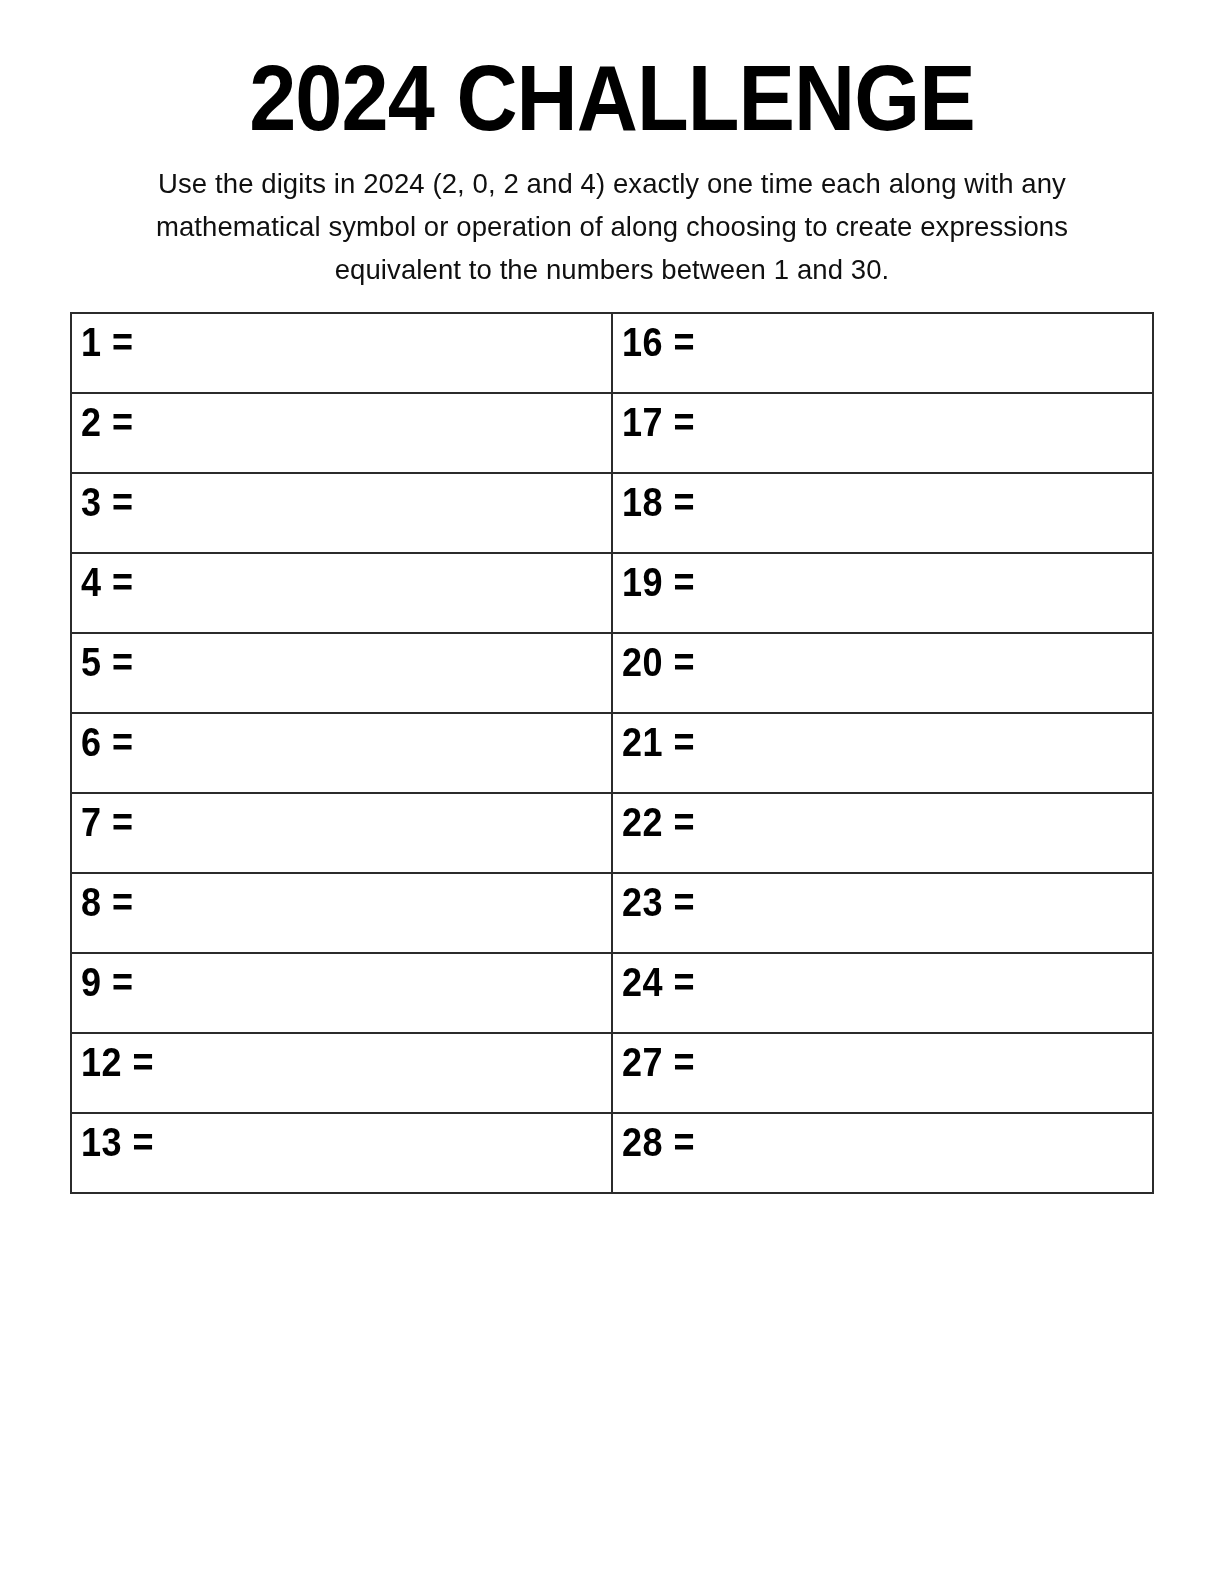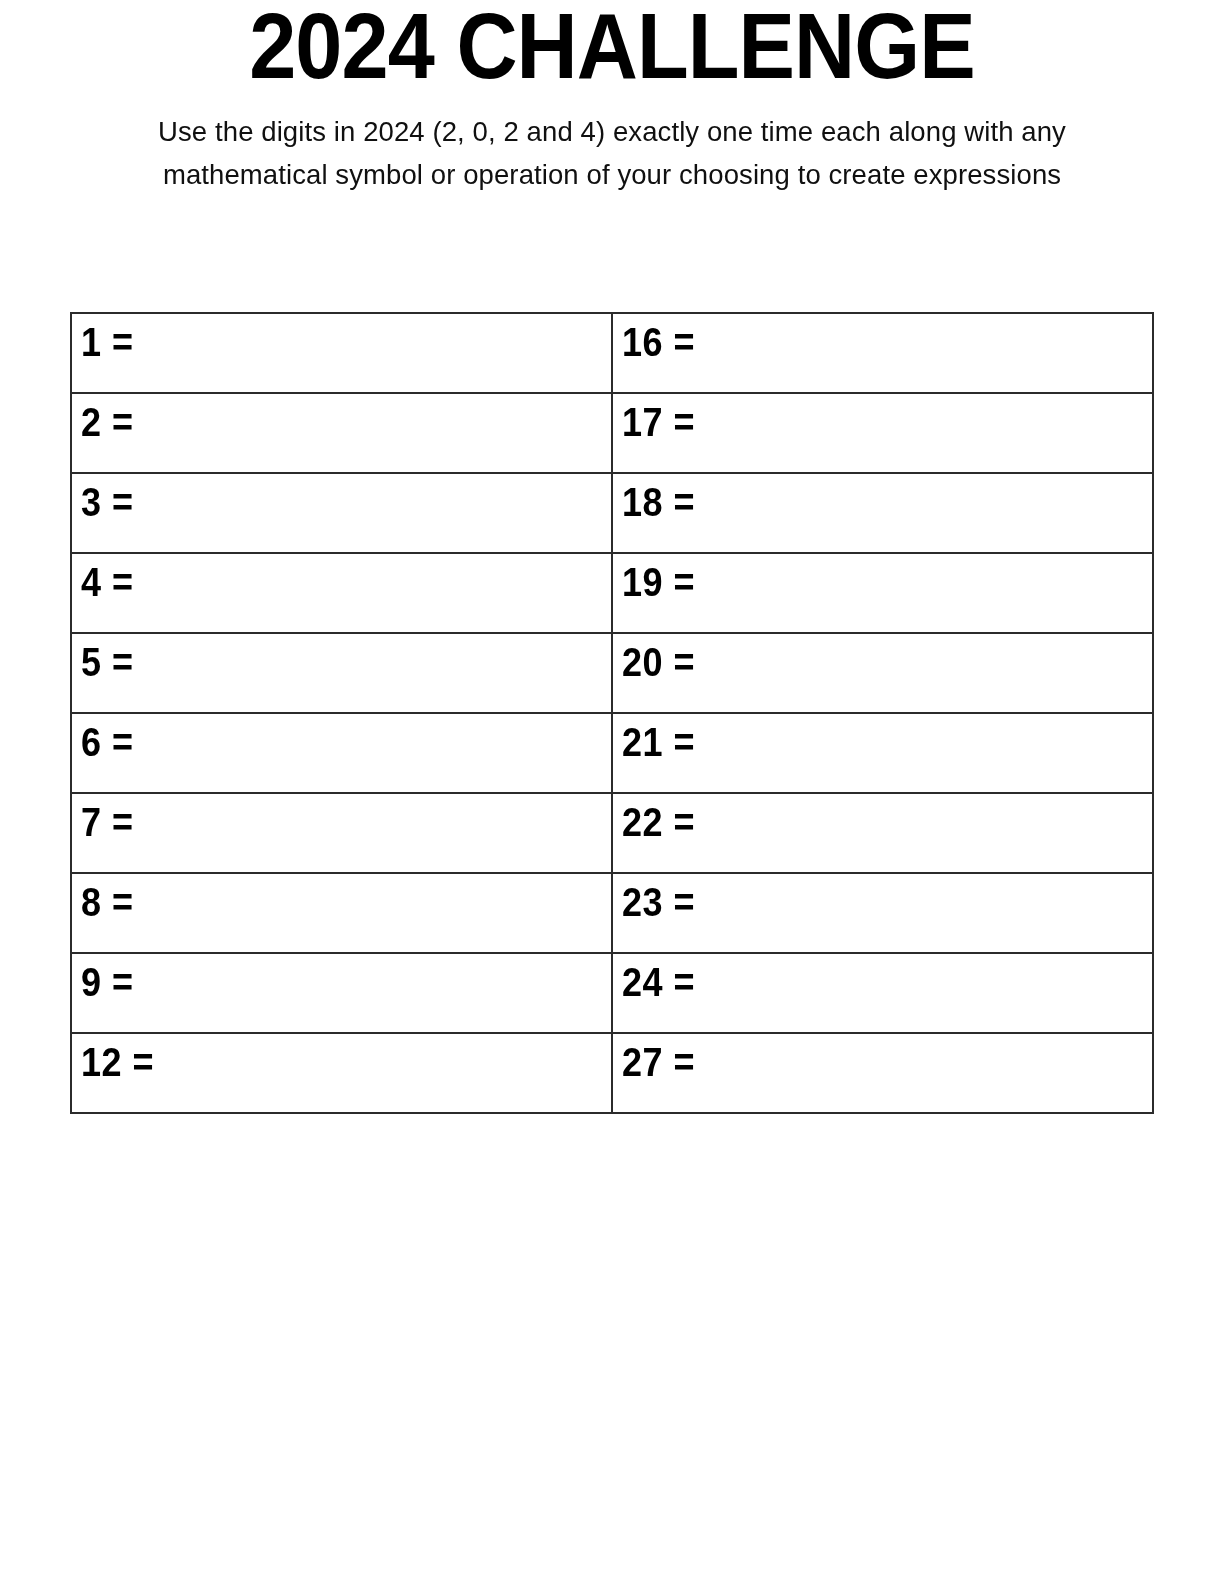--- a/index.html
+++ b/index.html
@@ -21,20 +21,21 @@
     height: 1584px;
     position: relative;
     background: #ffffff;
     box-sizing: border-box;
   }
 
   
   .header {
     width: 100%;
     text-align: center;
+    padding-top: 52px;
   }
 
   .worksheet-title {
     font-family: "Liberation Sans", sans-serif;
     font-size: 92px;
     font-weight: 700;
     letter-spacing: -1px;
     line-height: 1.0;
     margin: 0;
     padding: 0;
@@ -94,21 +95,22 @@
 </head>
 <body>
 
 <div class="page">
 
   <div class="header">
     <h1 class="worksheet-title">2024 CHALLENGE</h1>
 
     <div class="worksheet-subtitle">
       <div>Use the digits in 2024 (2, 0, 2 and 4) exactly one time each along with any</div>
-      <div>mathematical symbol or operation of your choosing to create expressions</div>
+      <div>mathematical symbol or operation of along choosing to create expressions</div>
+      <div>equivalent to the numbers between 1 and 30.</div>
     </div>
   </div>
 
   <div class="grid-wrap">
     <table class="answer-grid">
       <tbody>
 
         <tr>
           <td><span class="cell-label">1 =</span></td>
           <td><span class="cell-label">16 =</span></td>
@@ -154,20 +156,24 @@
           <td><span class="cell-label">24 =</span></td>
         </tr>
 
 
 
         <tr>
           <td><span class="cell-label">12 =</span></td>
           <td><span class="cell-label">27 =</span></td>
         </tr>
 
+        <tr>
+          <td><span class="cell-label">13 =</span></td>
+          <td><span class="cell-label">28 =</span></td>
+        </tr>
 
 
 
       </tbody>
     </table>
   </div>
 
 </div>
 
 </body></html>

